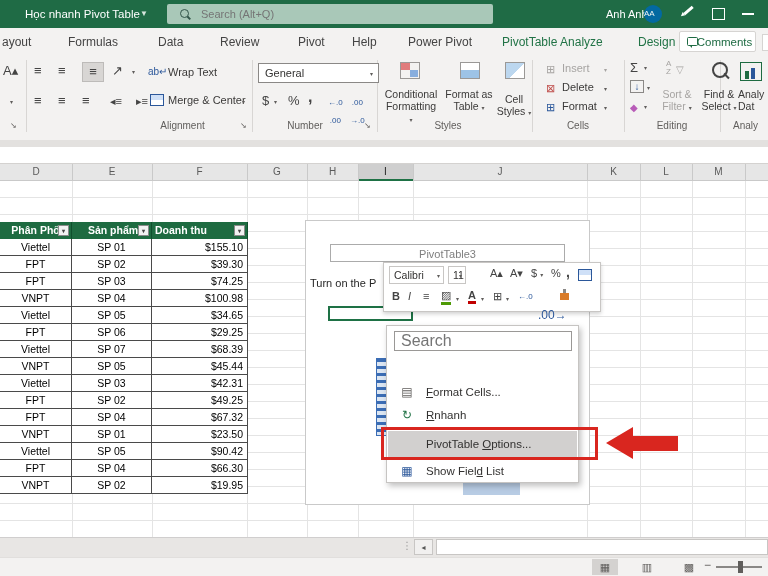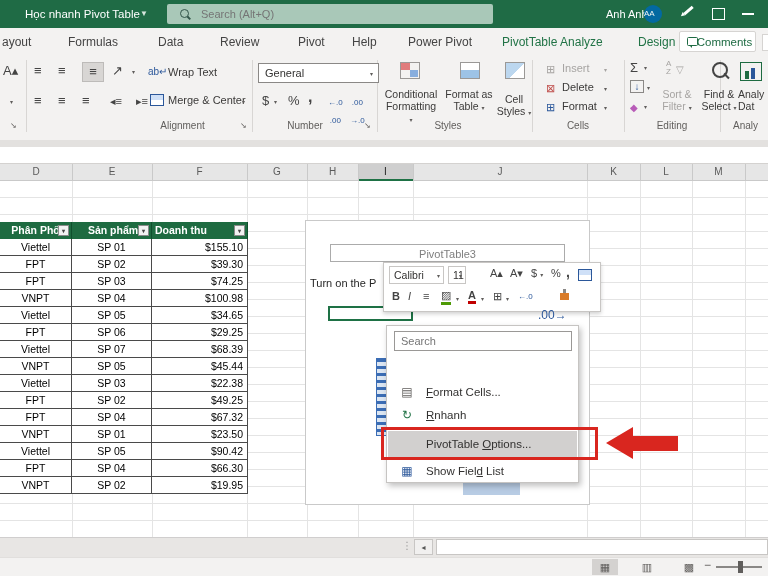--- a/index.html
+++ b/index.html
@@ -88,21 +88,21 @@
           box-shadow:0 2px 4px rgba(0,0,0,.18);box-sizing:border-box;}
   .mt{position:absolute;font-size:11px;color:#444;}
   .mt-combo{background:#fff;border:1px solid #c8c6c4;font-size:10.5px;color:#323130;line-height:16px;padding-left:4px;box-sizing:border-box;}
   .ucolor{border-bottom:3px solid #c00000;}
   .ufill{border-bottom:3px solid #4e9a06;}
   .fmt-painter{width:9px;height:7px;background:#d97b29;}
   .fmt-painter::before{content:"";position:absolute;left:3px;top:-4px;width:3px;height:4px;background:#8a8886;}
   
   .cmenu{left:386px;top:325px;width:193px;height:158px;background:#fff;border:1px solid #c6c4c2;
          box-shadow:2px 3px 6px rgba(0,0,0,.25);box-sizing:border-box;}
-  .cm-search{left:394px;top:331px;width:178px;height:20px;border:1px solid #9a9896;font-size:11px;color:#555;
+  .cm-search{left:394px;top:331px;width:178px;height:20px;border:1px solid #9a9896;font-size:16px;color:#555;
              padding:0 0 0 6px;outline:none;box-sizing:border-box;font-family:"Liberation Sans",sans-serif;}
   .cm-item{left:388px;width:189px;height:23px;}
   .cm-hl{background:#d2d0cf;}
   .cm-ic{position:absolute;left:12px;top:4px;width:14px;height:14px;font-size:12px;line-height:14px;text-align:center;color:#605e5c;}
   .cm-lab{position:absolute;left:38px;top:0;height:23px;line-height:23px;font-size:11.5px;color:#323130;white-space:nowrap;}
   .akey{text-decoration:underline;}
   .copy-ic{position:absolute;left:14px;top:5px;width:8px;height:11px;border:1px solid #605e5c;background:#fff;
            box-shadow:3px 2px 0 -1px #fff,3px 2px 0 0 #605e5c;}
   
   .redbox{left:381px;top:427px;width:217px;height:33px;border:3px solid #d9261f;box-sizing:border-box;}
@@ -334,21 +334,21 @@
         <div class="dt-c c2">$68.39</div>
       </div>
     <div class="dt-row">
         <div class="dt-c c0">VNPT</div>
         <div class="dt-c c1">SP 05</div>
         <div class="dt-c c2">$45.44</div>
       </div>
     <div class="dt-row">
         <div class="dt-c c0">Viettel</div>
         <div class="dt-c c1">SP 03</div>
-        <div class="dt-c c2">$22.38</div>
+        <div class="dt-c c2">$42.31</div>
       </div>
     <div class="dt-row">
         <div class="dt-c c0">FPT</div>
         <div class="dt-c c1">SP 02</div>
         <div class="dt-c c2">$49.25</div>
       </div>
     <div class="dt-row">
         <div class="dt-c c0">FPT</div>
         <div class="dt-c c1">SP 04</div>
         <div class="dt-c c2">$67.32</div>

